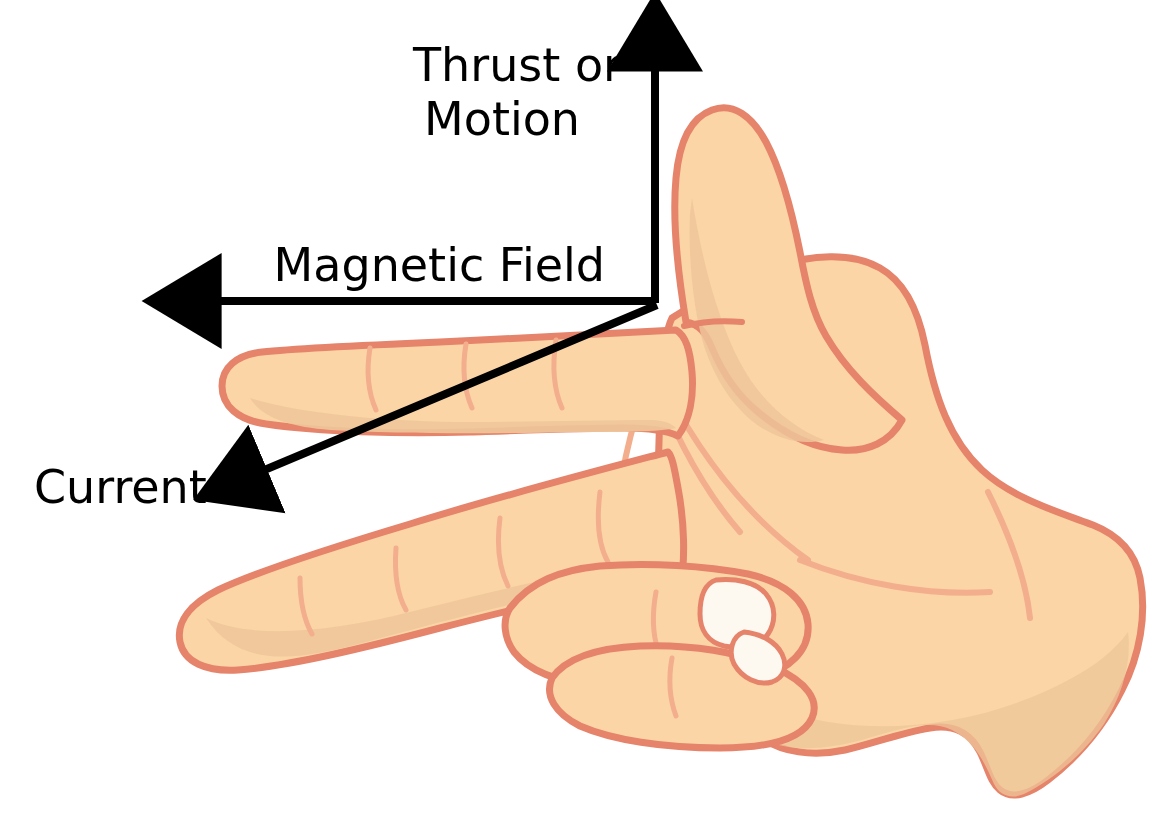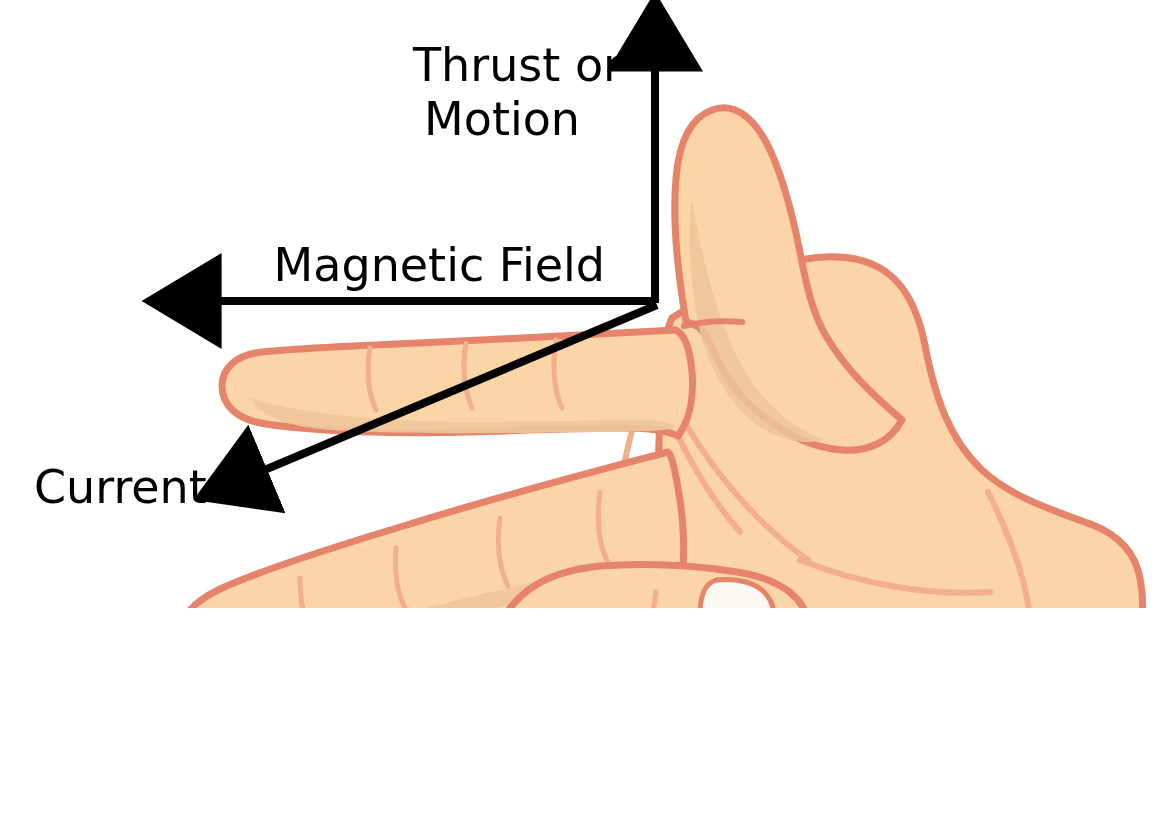--- a/index.html
+++ b/index.html
@@ -6,21 +6,21 @@
     margin: 0;
     padding: 0;
     background: #ffffff;
   }
   body {
     font-family: "DejaVu Sans", sans-serif;
   }
   #stage {
     position: relative;
     width: 1170px;
-    height: 608px;
+    height: 828px;
     background: #ffffff;
     overflow: hidden;
   }
   #fleming-svg {
     position: absolute;
     left: 0;
     top: 0;
     width: 1170px;
     height: 828px;
     display: block;

